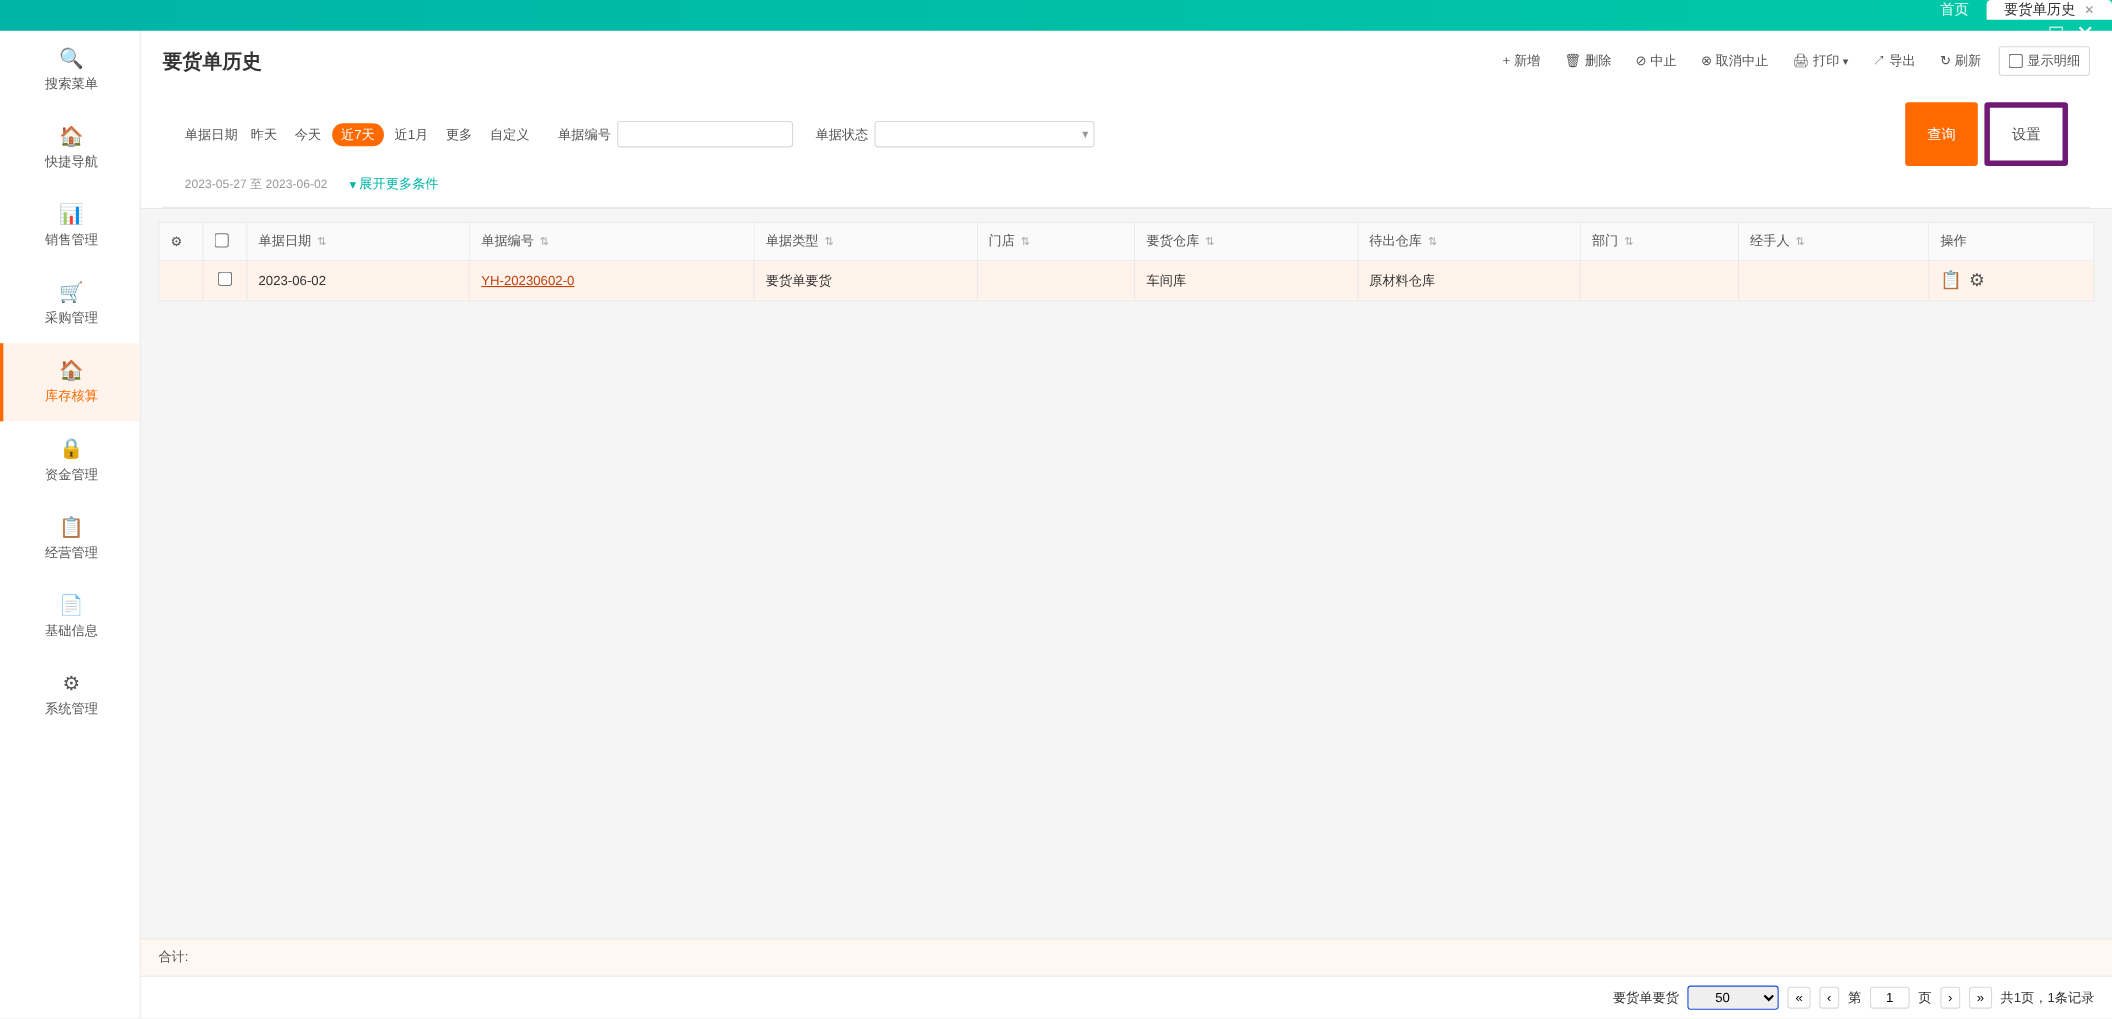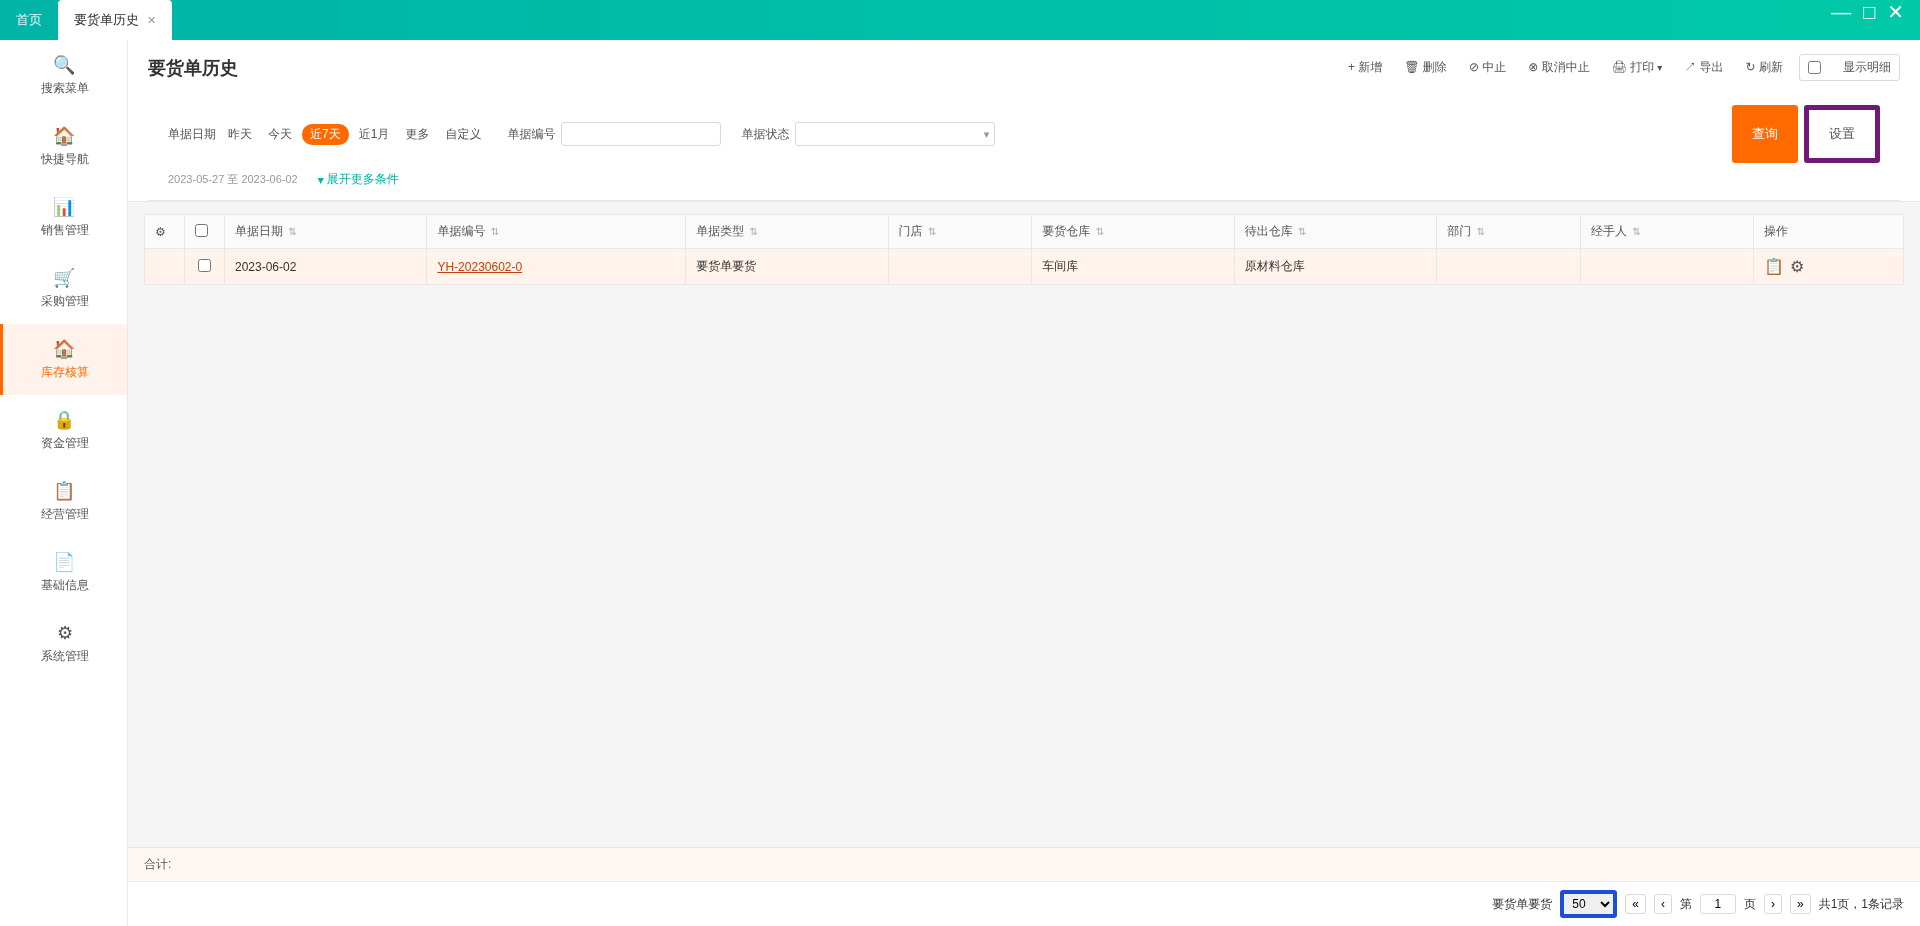--- a/index.html
+++ b/index.html
@@ -1,26 +1,27 @@
 <!DOCTYPE html>
 <html><head>
   <meta charset="utf-8">
   <style>
     * { box-sizing: border-box; margin: 0; padding: 0; font-family: 'Microsoft YaHei', '微软雅黑', Arial, sans-serif; }
     body { background: #f5f5f5; font-size: 13px; color: #333; display: flex; flex-direction: column; height: 926px; overflow: hidden; }
 
     
     .topbar {
-      height: 40px;
+      height: 28px;
       background: linear-gradient(90deg, #00b4a6, #00c9a7);
       display: flex;
-      align-items: flex-start;
+      align-items: flex-end;
       padding: 0 0 0 0;
       color: white;
       flex-shrink: 0;
+      flex-direction: column;
     }
     .topbar-tabs {
       display: flex;
       align-items: stretch;
       height: 100%;
     }
     .topbar-tab {
       padding: 0 16px;
       display: flex;
       align-items: center;
@@ -270,23 +271,23 @@
       border-top: 1px solid #e8e8e8;
       padding: 8px 16px;
       display: flex;
       align-items: center;
       justify-content: flex-end;
       gap: 8px;
       font-size: 12px;
       flex-shrink: 0;
     }
     .pagination-bar select {
-      border: 4px solid #1d4ed8;
-      border-radius: 3px;
-      padding: 2px 4px;
+      border: 1px solid #1d4ed8;
+      border-radius: 3px;
+      padding: 2px 20px;
       font-size: 12px;
     }
     .page-nav-btn {
       padding: 2px 6px;
       border: 1px solid #d9d9d9;
       background: white;
       border-radius: 3px;
       cursor: pointer;
       font-size: 12px;
     }
@@ -294,21 +295,21 @@
       border: 1px solid #d9d9d9;
       border-radius: 3px;
       width: 36px;
       text-align: center;
       padding: 2px 4px;
       font-size: 12px;
     }
     .display-cell-btn {
       display: flex;
       align-items: center;
-      gap: 22px;
+      gap: 4px;
       font-size: 12px;
       cursor: pointer;
       color: #555;
       padding: 4px 8px;
       border: 1px solid #d9d9d9;
       border-radius: 3px;
       background: white;
     }
 
     

